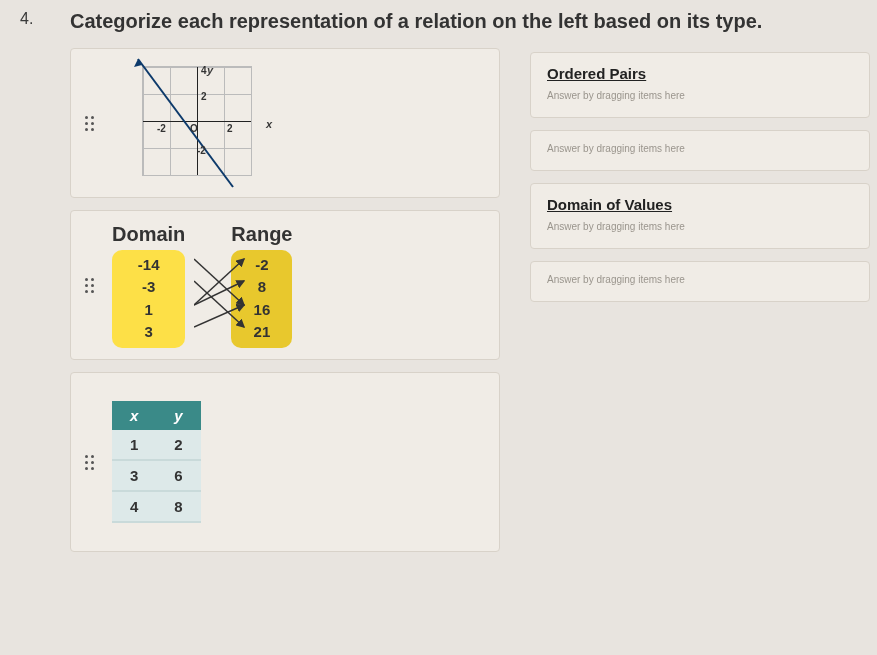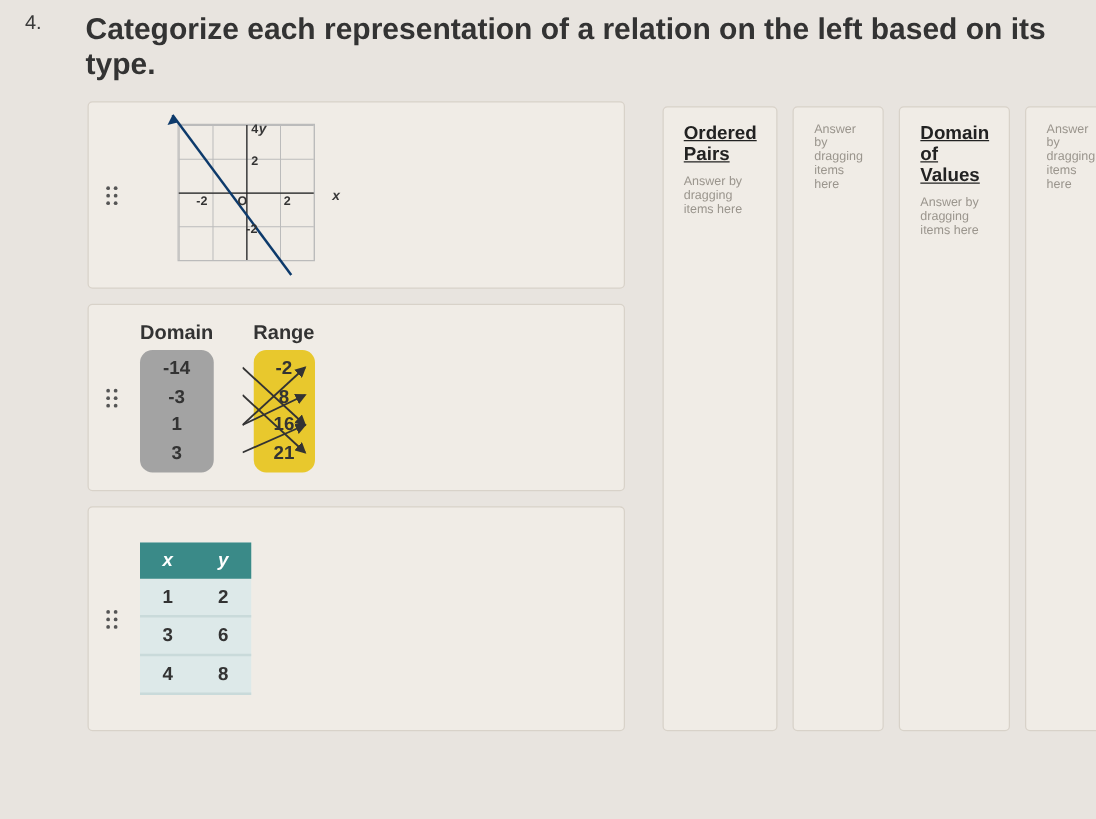--- a/index.html
+++ b/index.html
@@ -12,28 +12,28 @@
       color: #3a3a3a;
       overflow: hidden;
     }
     .question-row {
       display: flex;
       align-items: flex-start;
       gap: 20px;
       padding: 0 20px 15px 20px;
     }
     .qnum { font-size: 16px; font-weight: 500; width: 30px; }
-    .qtext { font-size: 24px; font-weight: 600; color: #333; }
+    .qtext { font-size: 20px; font-weight: 600; color: #333; }
     .content {
       display: flex;
       gap: 30px;
       padding-left: 70px;
     }
     .left-col { width: 430px; display: flex; flex-direction: column; gap: 12px; }
-    .right-col { width: 340px; display: flex; flex-direction: row; gap: 12px; padding-top: 4px; }
+    .right-col { width: 340px; display: flex; flex-direction: column; gap: 12px; padding-top: 4px; }
 
     .card {
       background: #f0ece6;
       border: 1px solid #d8d2c9;
       border-radius: 4px;
       padding: 12px 14px;
       display: flex;
       align-items: center;
       gap: 18px;
       position: relative;
@@ -58,23 +58,23 @@
     }
     .axis-y { position:absolute; left:50%; top:0; width:1px; height:100%; background:#222; }
     .axis-x { position:absolute; top:50%; left:0; width:100%; height:1px; background:#222; }
     .gl { position:absolute; font-size:10px; color:#333; font-weight:600; }
     .ylab { position:absolute; left:95px; top:6px; font-size:11px; font-style:italic; font-weight:600; }
     .xlab { position:absolute; right:-10px; top:60px; font-size:11px; font-style:italic; font-weight:600; }
 
     
     .mapping { display:flex; gap: 8px; align-items:flex-start; position:relative; }
     .map-col { text-align:center; }
-    .map-title { font-size:16px; font-weight:700; color:#333; margin-bottom:4px; }
+    .map-title { font-size:20px; font-weight:700; color:#333; margin-bottom:4px; }
     .map-box { border-radius:10px; padding:4px 12px; font-weight:700; font-size:15px; line-height:1.5; }
-    .domain-box { background:#a3a3a3; color:#333; }
+    .domain-box { background:#fde047; color:#333; }
     .range-box { background:#e8c82d; color:#333; }
     .map-svg { position:absolute; left:82px; top:26px; width:56px; height:90px; pointer-events:none; }
 
     
     .tov { border-collapse: collapse; font-size:15px; font-weight:700; background:#dde9e9; }
     .tov th { background:#3a8a88; color:#fff; padding:6px 18px; font-style:italic; font-weight:700; }
     .tov td { padding:6px 18px; text-align:center; color:#333; border-bottom:2px solid #c9dada; }
 
     
     .zone {
@@ -148,21 +148,21 @@
               <marker id="ah" markerWidth="6" markerHeight="6" refX="5" refY="3" orient="auto">
                 <path d="M0,0 L6,3 L0,6 Z" fill="#333"></path>
               </marker>
             </defs>
           <line x1="0" y1="10" x2="50" y2="56" stroke="#333" stroke-width="1.5" marker-end="url(#ah)"></line>
           <line x1="0" y1="32" x2="50" y2="78" stroke="#333" stroke-width="1.5" marker-end="url(#ah)"></line>
           <line x1="0" y1="56" x2="50" y2="10" stroke="#333" stroke-width="1.5" marker-end="url(#ah)"></line>
           <line x1="0" y1="56" x2="50" y2="32" stroke="#333" stroke-width="1.5" marker-end="url(#ah)"></line>
           <line x1="0" y1="78" x2="50" y2="56" stroke="#333" stroke-width="1.5" marker-end="url(#ah)"></line>
         </svg>
-        <div class="map-col" style="margin-left:24px;">
+        <div class="map-col" style="margin-left:38px;">
           <div class="map-title">Range</div>
           <div class="map-box range-box">
             <div>-2</div>
             <div>8</div>
             <div>16</div>
             <div>21</div>
           </div>
         </div>
       </div>
     </div>

